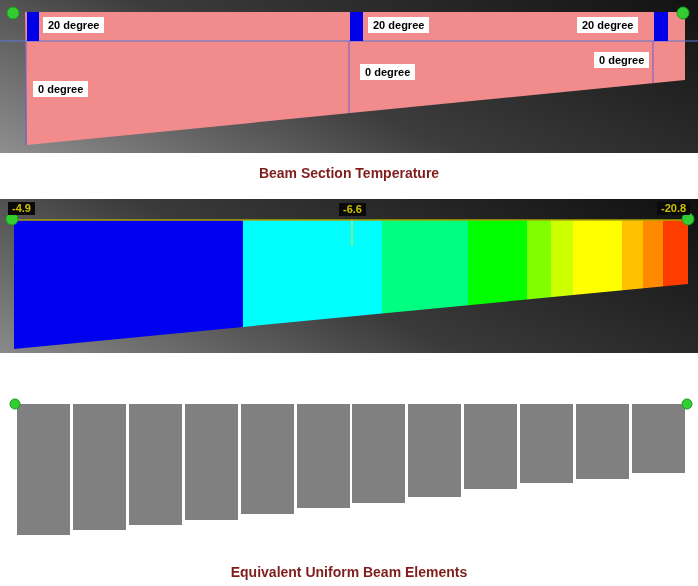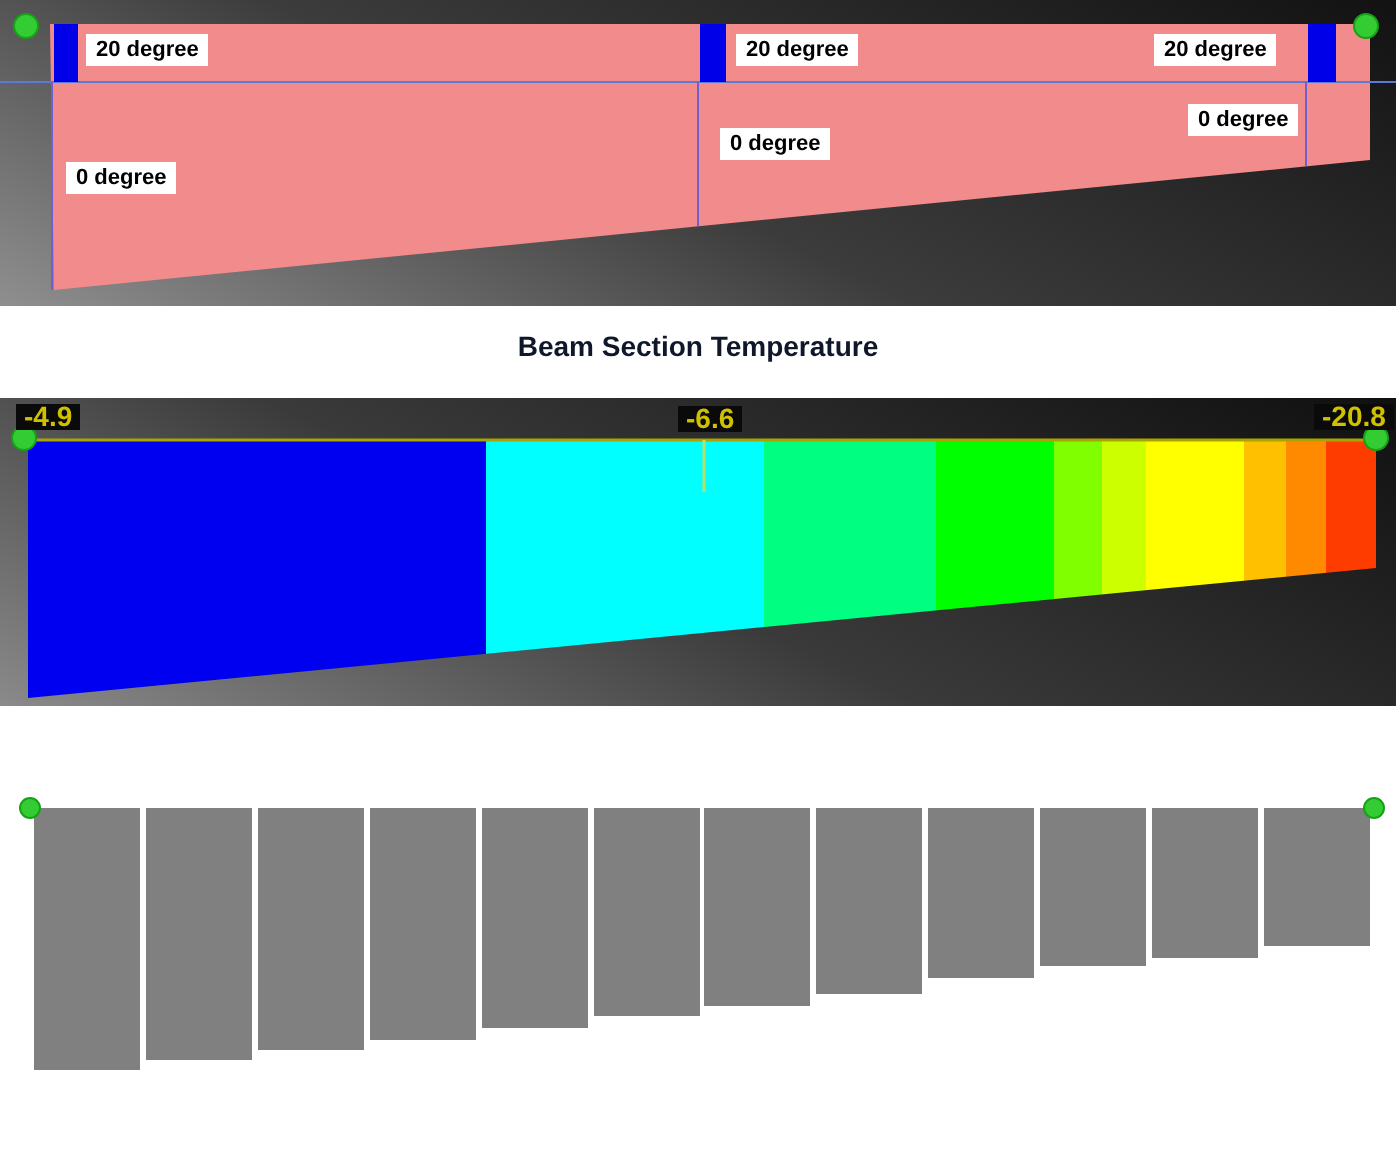--- a/index.html
+++ b/index.html
@@ -9,24 +9,24 @@
   .panel { position:absolute; left:0; width:698px; }
   #panel-temp     { top:0;    height:153px; background:linear-gradient(205deg,#121212 0%,#3c3c3c 55%,#8f8f8f 100%); }
   #panel-stress   { top:199px; height:154px; background:linear-gradient(205deg,#101010 0%,#3a3a3a 55%,#8a8a8a 100%); }
   #panel-elements { top:390px; height:160px; background:#ffffff; }
 
   svg.layer { position:absolute; left:0; top:0; display:block; }
 
   .plabel { position:absolute; background:#ffffff; color:#000000; font-weight:bold;
             font-size:11px; line-height:14px; padding:1px 5px; white-space:nowrap; }
   .vlabel { position:absolute; background:#0a0a0a; color:#cfc100; font-weight:bold;
-            font-size:14px; line-height:11px; padding:1px 4px; white-space:nowrap; }
+            font-size:11px; line-height:11px; padding:1px 4px; white-space:nowrap; }
 
   .caption { position:absolute; left:0; width:698px; text-align:center;
-             font-size:14px; font-weight:bold; color:#0f172a; }
+             font-size:14px; font-weight:bold; color:#7f1d1d; }
   #caption-temp     { top:165px; }
   #caption-stress   { top:367px; }
   #caption-elements { top:564px; }
 
   .beam-pink { fill:#f28b8b; }
   .blue-bar  { fill:#0000e8; }
   .ref-line  { stroke:#5b79d6; stroke-width:1; }
   .v-line    { stroke:#6f5fd0; stroke-width:1; }
   .top-yellow{ stroke:#a9a400; stroke-width:1.5; }
   .tick-line { stroke:#b5e06a; stroke-width:1.5; }
@@ -101,14 +101,15 @@
           <rect x="408" y="14" width="53" height="93" fill="#808080"></rect>
           <rect x="464" y="14" width="53" height="85" fill="#808080"></rect>
           <rect x="520" y="14" width="53" height="79" fill="#808080"></rect>
           <rect x="576" y="14" width="53" height="75" fill="#808080"></rect>
           <rect x="632" y="14" width="53" height="69" fill="#808080"></rect>
         </g>
       <circle class="node" cx="15" cy="14" r="5"></circle>
       <circle class="node" cx="687" cy="14" r="5"></circle>
     </svg>
   </section>
+  <div class="caption" id="caption-elements">Equivalent Uniform Beam Elements</div>
 
 </div>
 
 </body></html>

